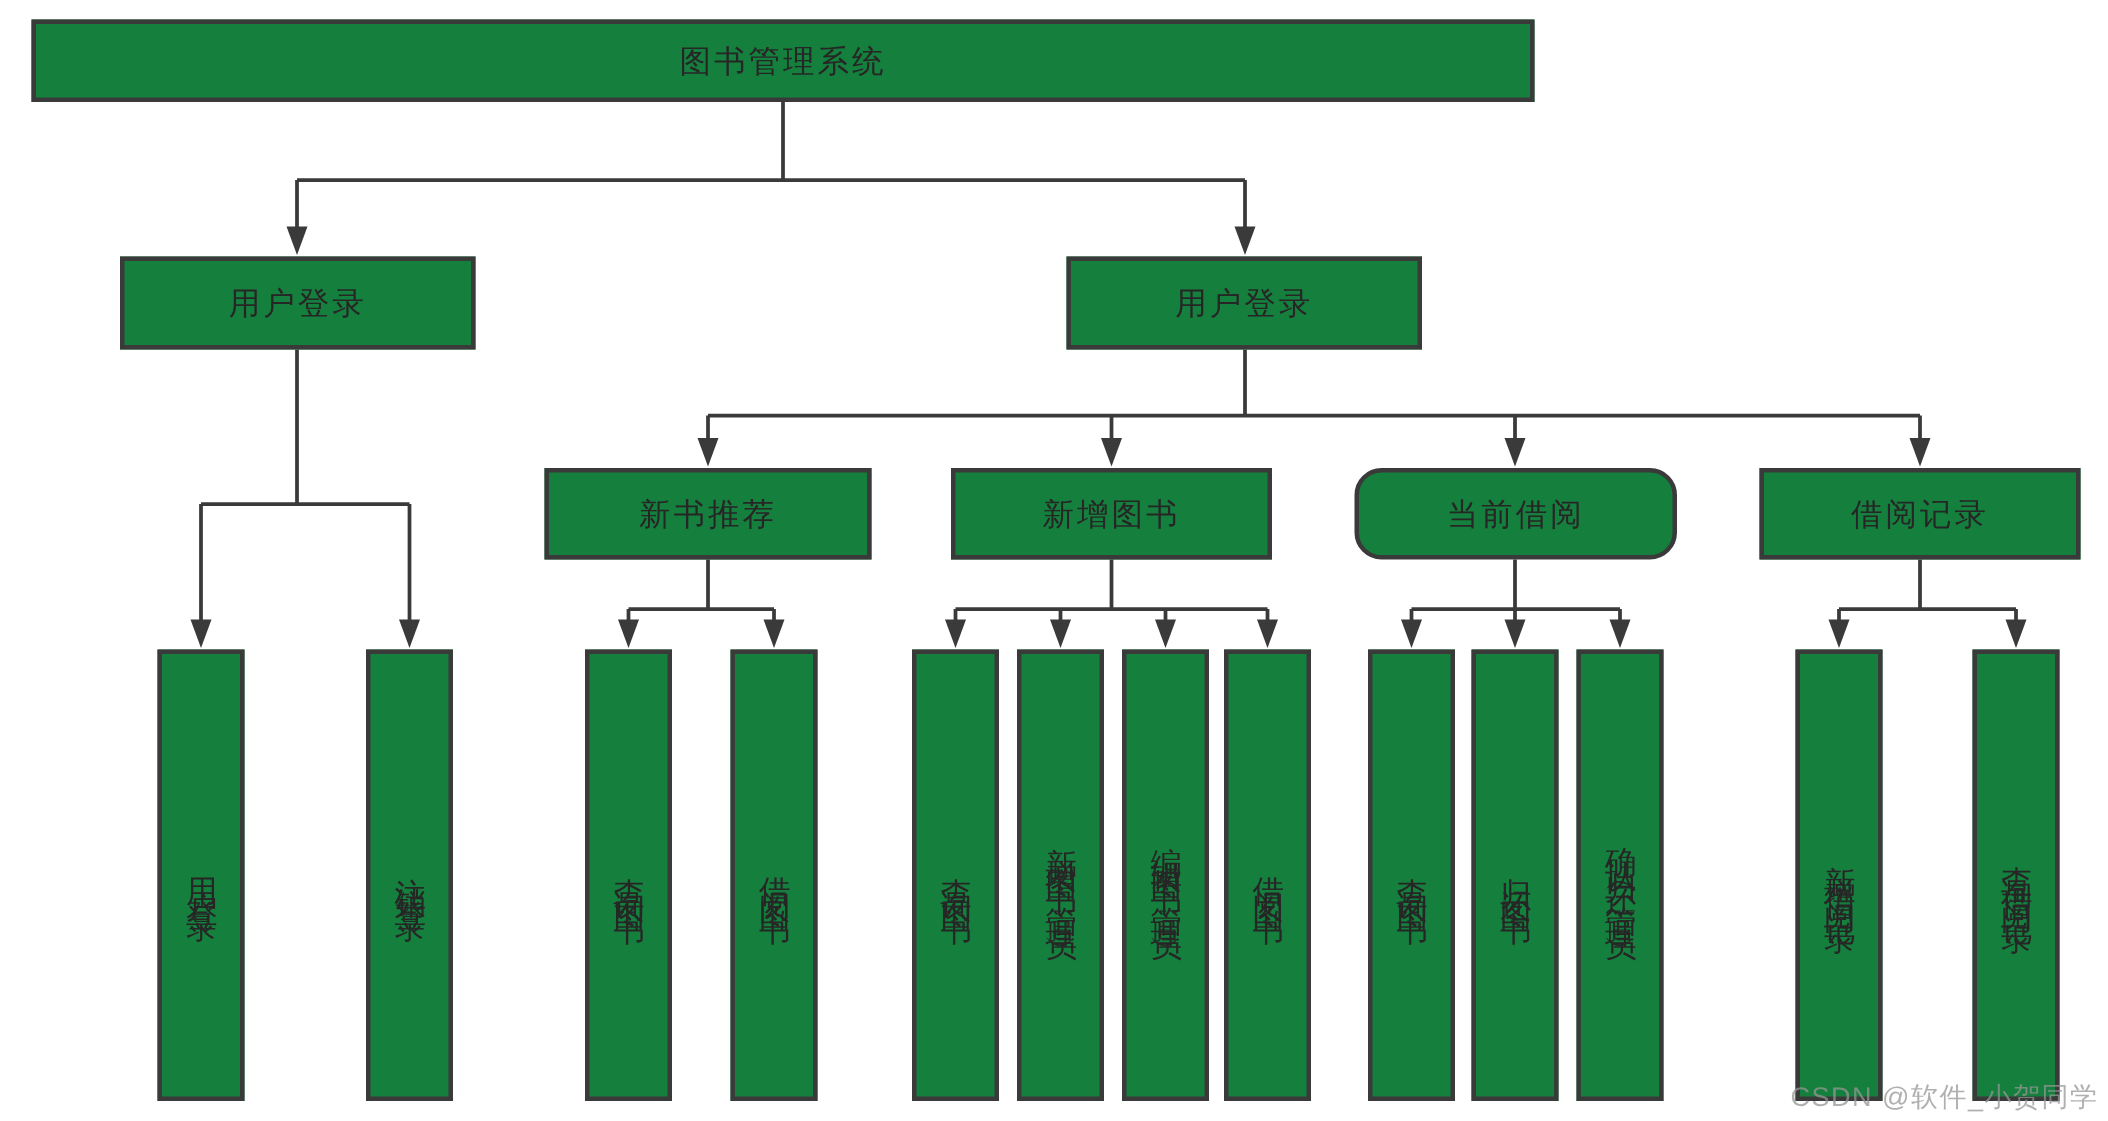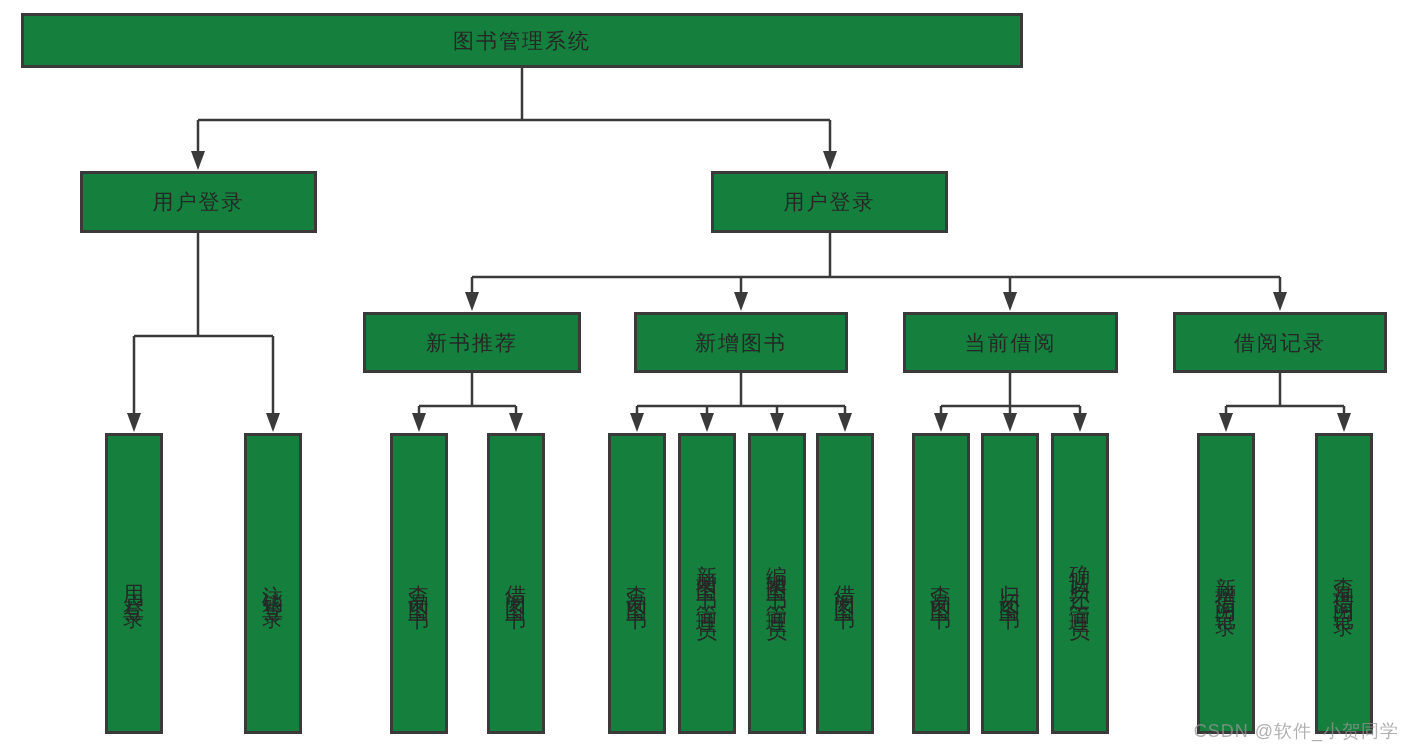--- a/index.html
+++ b/index.html
@@ -135,21 +135,21 @@
   <div class="box h-box" style="left:711px; top:171px; width:237px; height:62px;">
     <span>用户登录</span>
   </div>
 
   <div class="box h-box" style="left:363px; top:312px; width:218px; height:61px;">
     <span>新书推荐</span>
   </div>
   <div class="box h-box" style="left:634px; top:312px; width:214px; height:61px;">
     <span>新增图书</span>
   </div>
-  <div class="box h-box" style="left:903px; top:312px; width:215px; height:61px;">
+  <div class="box h-box" style="left:903px; top:312px; width:215px; height:61px;border-radius:18px;">
     <span>当前借阅</span>
   </div>
   <div class="box h-box" style="left:1173px; top:312px; width:214px; height:61px;">
     <span>借阅记录</span>
   </div>
 
   <div class="box v-box" style="left:105px; top:433px; width:58px; height:301px;">
     <span>用户登录</span>
   </div>
   <div class="box v-box" style="left:244px; top:433px; width:58px; height:301px;">

